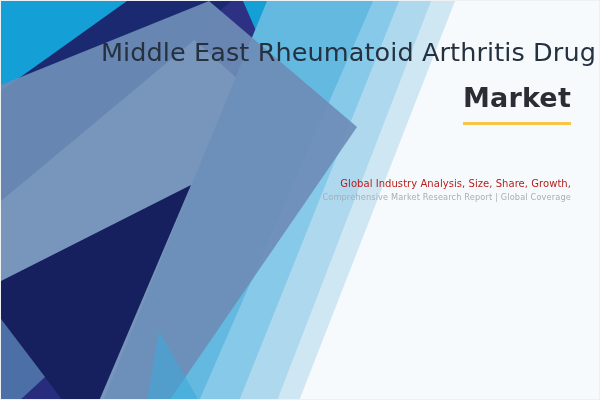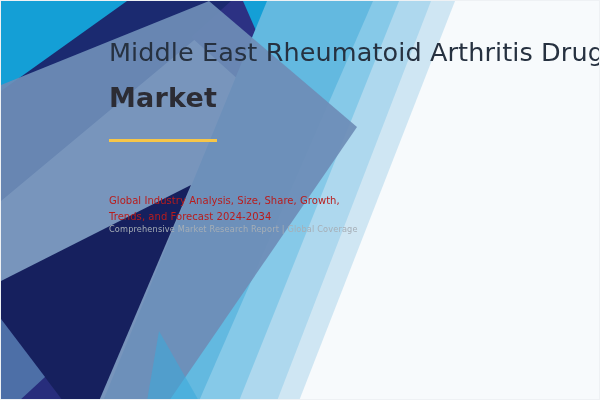--- a/index.html
+++ b/index.html
@@ -28,24 +28,24 @@
     left: 0;
     top: 0;
     width: 600px;
     height: 400px;
     display: block;
   }
 
   
   #text-block {
     position: absolute;
-    right: 20px;
+    right: 28px;
     top: 34px;
     width: 470px;
-    text-align: left;
+    text-align: right;
   }
 
   #title-line1 {
     font-size: 25.5px;
     line-height: 34px;
     font-weight: 400;
     color: #263140;
     letter-spacing: 0.1px;
     white-space: nowrap;
   }
@@ -54,21 +54,21 @@
     margin-top: 12px;
     display: block;
   }
   #title-line2 {
     display: inline-block;
     font-size: 27px;
     line-height: 34px;
     font-weight: 700;
     color: #2c2c34;
     letter-spacing: 0.2px;
-    padding-bottom: 24px;
+    padding-bottom: 7px;
     border-bottom: 3px solid #f7c648;
   }
 
   #subtitle {
     margin-top: 51px;
     font-size: 10px;
     line-height: 15.5px;
     font-weight: 400;
     color: #b91c1c;
     letter-spacing: 0.05px;
@@ -125,20 +125,19 @@
   <div id="text-block">
 
     <div id="title-line1">Middle East Rheumatoid Arthritis Drug</div>
 
     <div id="title-line2-wrap">
       <span id="title-line2">Market</span>
     </div>
 
     <div id="subtitle">
       <div>Global Industry Analysis, Size, Share, Growth,</div>
-      <div>Trends, and Forecast 2024-2034</div>
     </div>
 
     <div id="tagline">Comprehensive Market Research Report | Global Coverage</div>
 
   </div>
 
 </div>
 
 </body></html>

